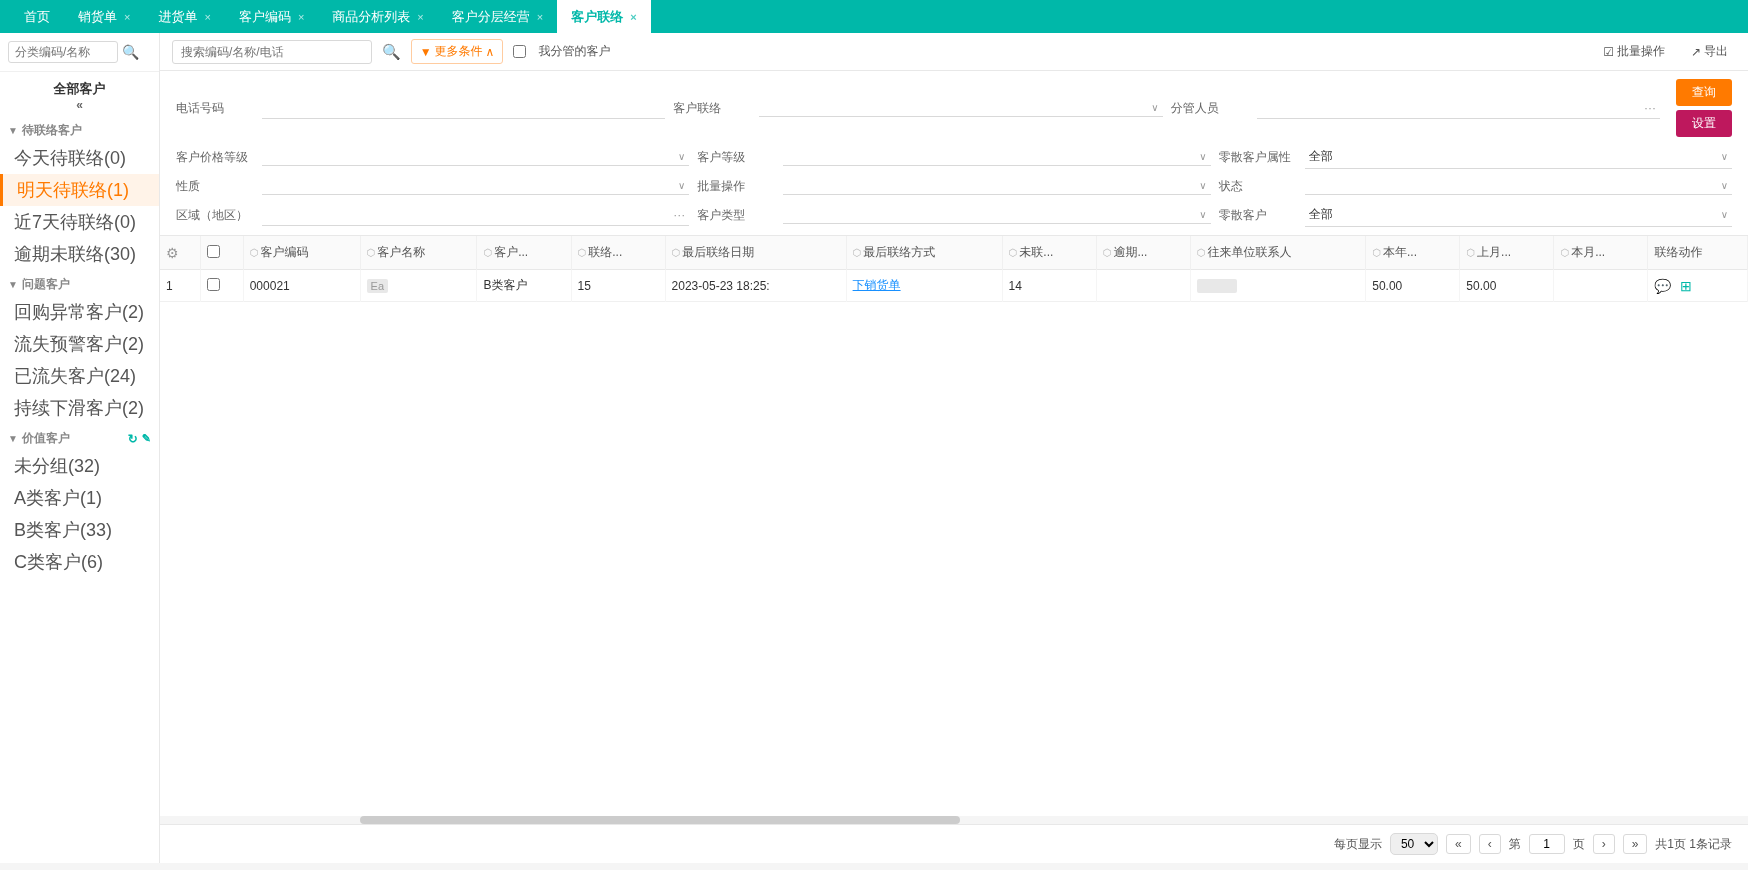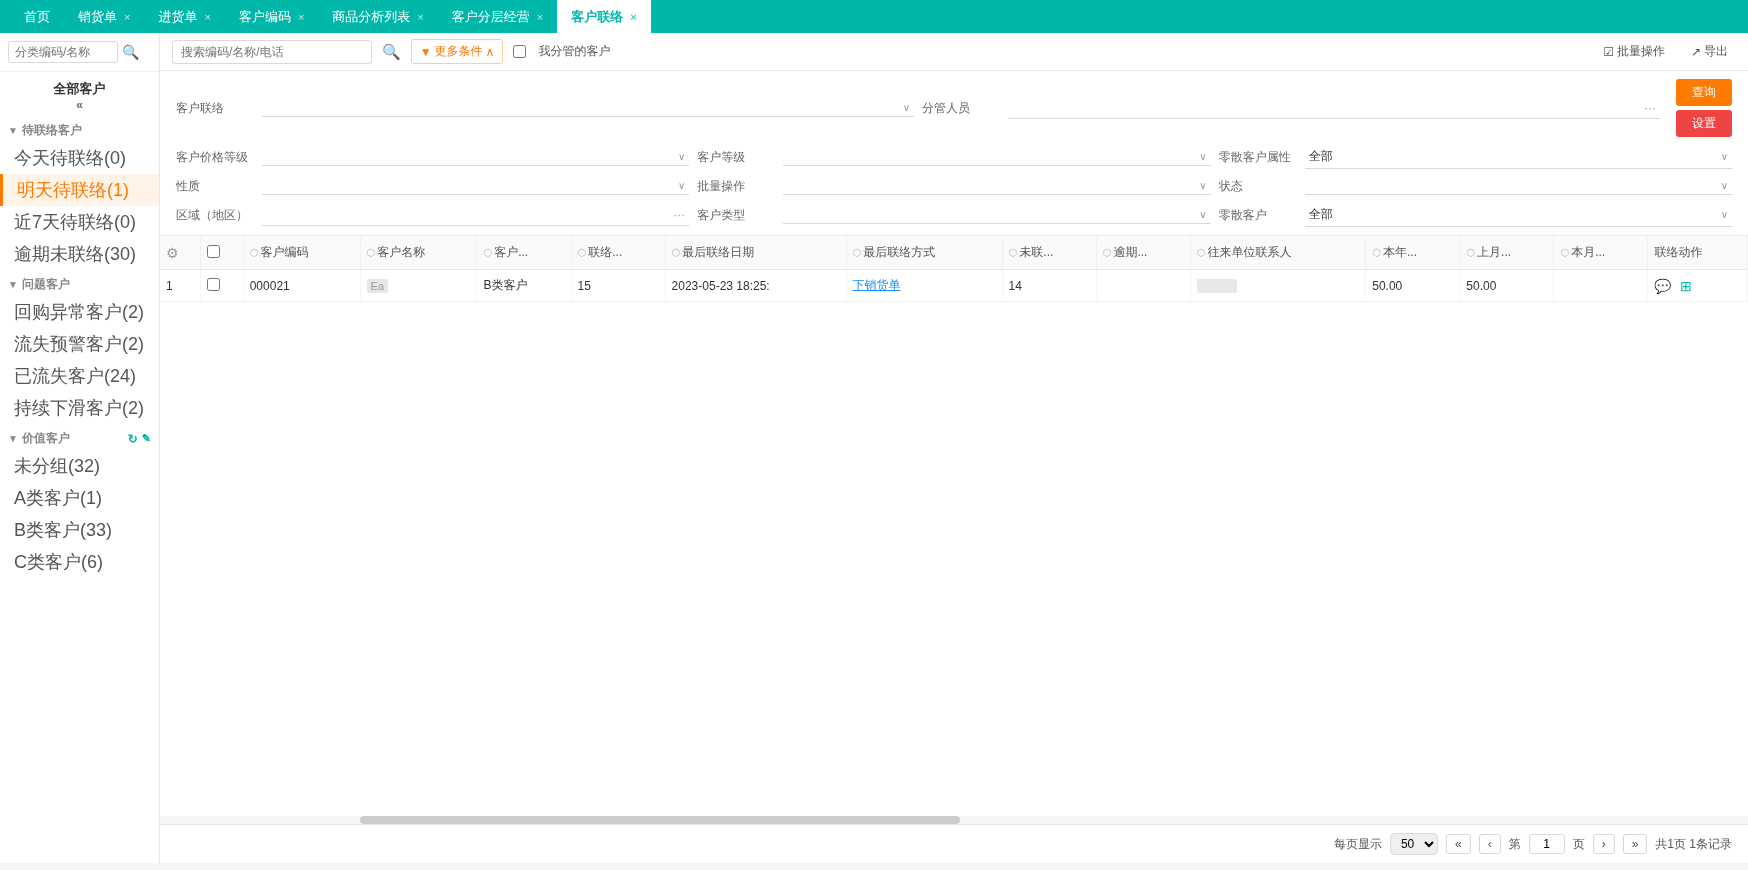--- a/index.html
+++ b/index.html
@@ -233,21 +233,21 @@
     .query-btn {
       background: #ff7a00;
       color: #fff;
       border: none;
       border-radius: 3px;
       padding: 5px 16px;
       font-size: 12px;
       cursor: pointer;
     }
     .settings-btn {
-      background: #ef4444;
+      background: #be185d;
       color: #fff;
       border: none;
       border-radius: 3px;
       padding: 5px 16px;
       font-size: 12px;
       cursor: pointer;
     }
     .filter-dots { color: #999; font-size: 12px; cursor: pointer; }
 
     
@@ -473,20 +473,24 @@
       </div>
       <div class="export-btn">
         <span>↗</span>
         <span>导出</span>
       </div>
     </div>
 
     <div class="advanced-filter">
 
       <div class="filter-row">
+        <div class="filter-field">
+          <span class="filter-label">电话号码</span>
+          <input class="filter-input" type="text" value="" style="">
+        </div>
         <div class="filter-field">
           <span class="filter-label">客户联络</span>
           <div class="filter-select">
             <span></span>
             <span class="filter-select-arrow">∨</span>
           </div>
         </div>
         <div class="filter-field">
           <span class="filter-label">分管人员</span>
           <div class="filter-select">

